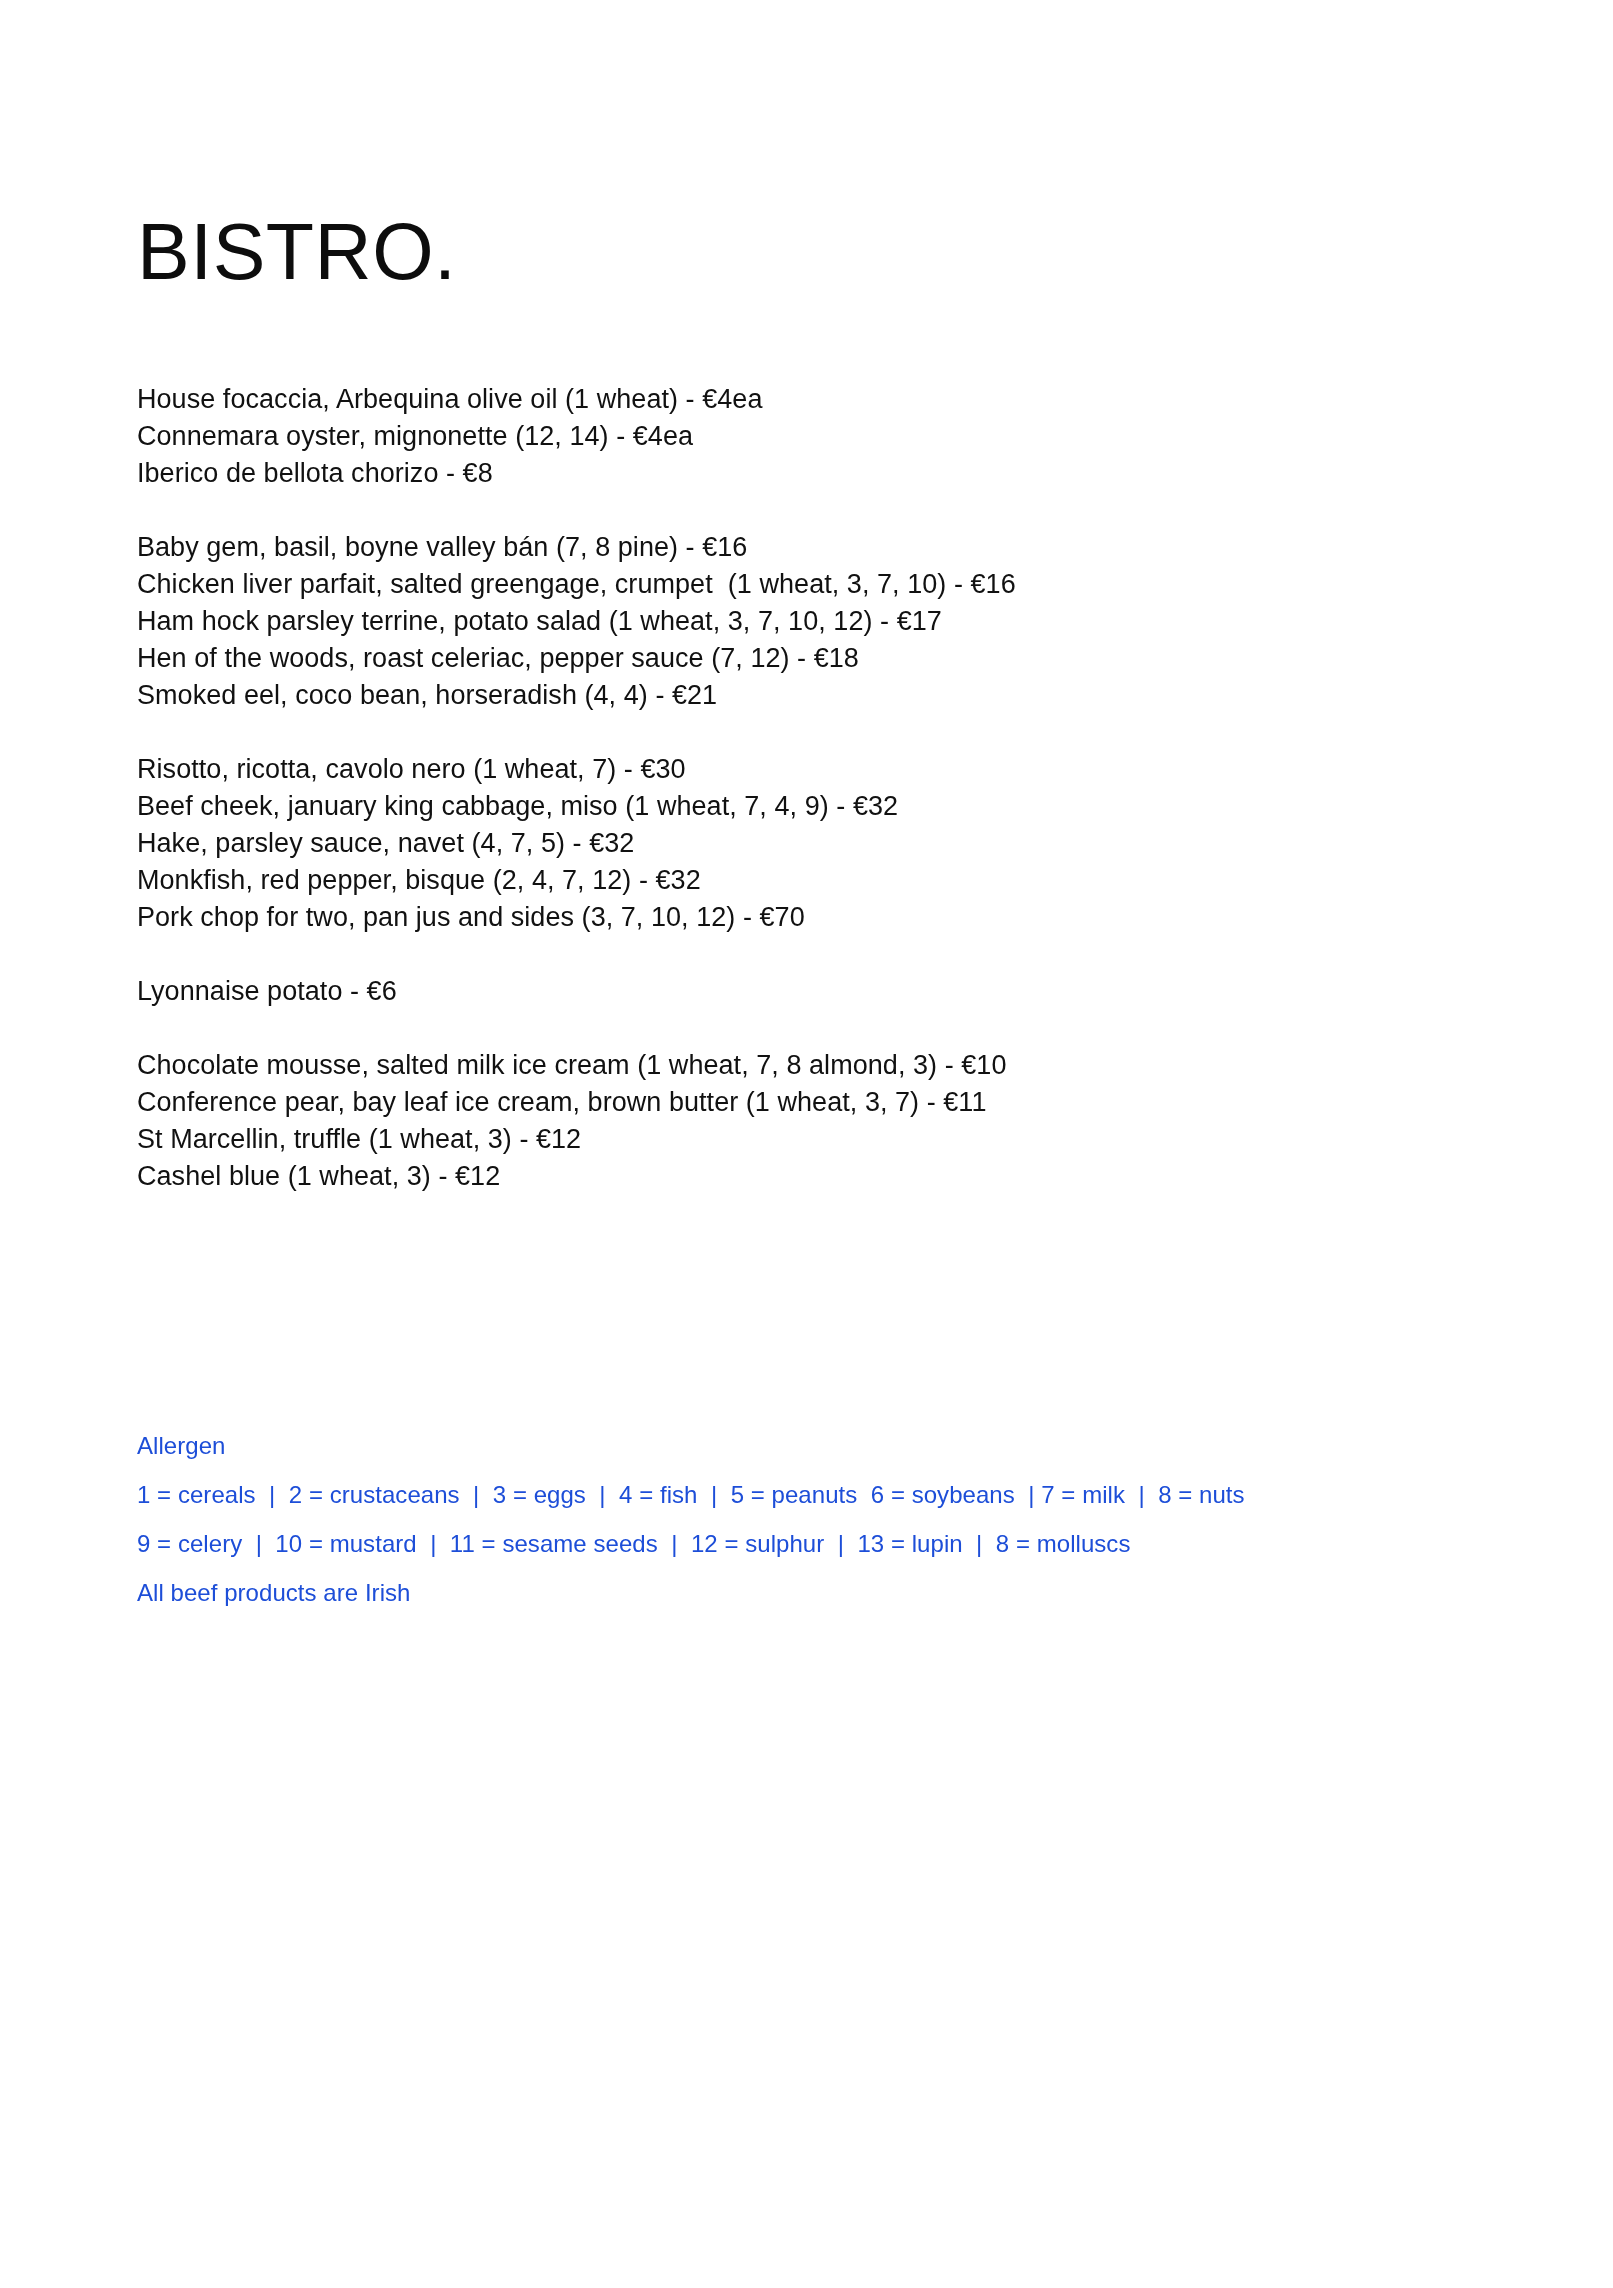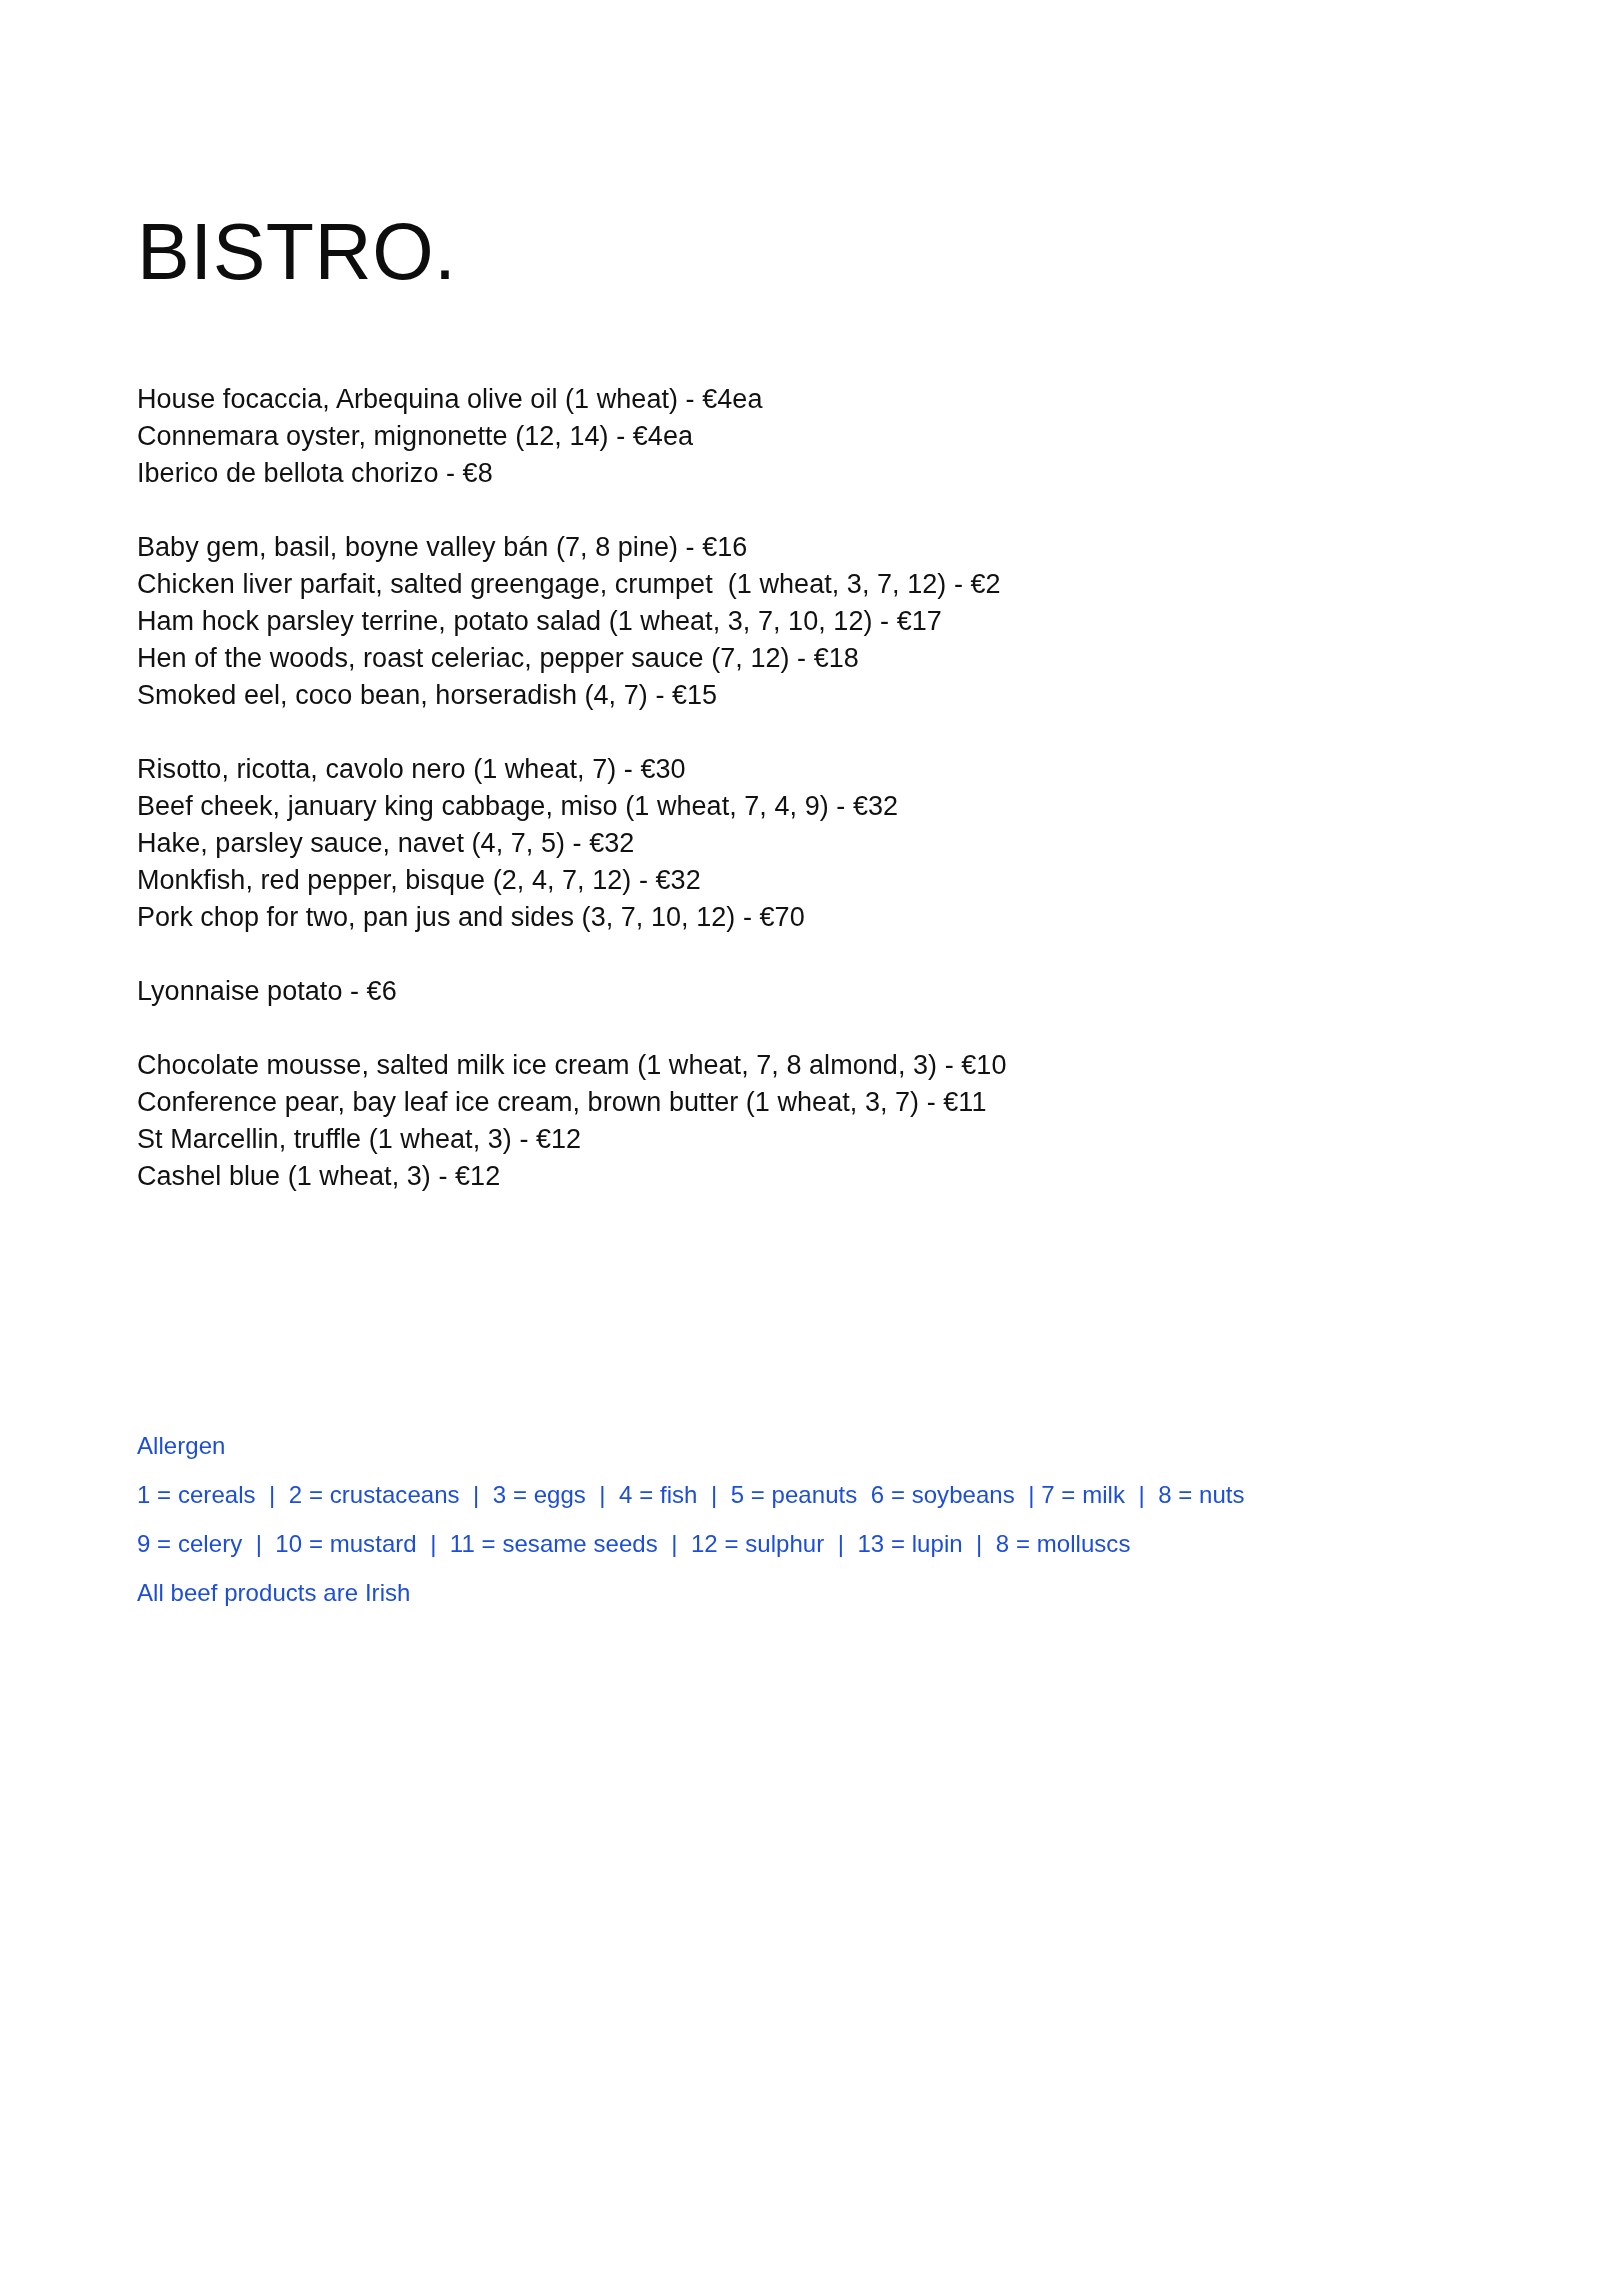--- a/index.html
+++ b/index.html
@@ -79,24 +79,24 @@
     <div class="menu-body">
 
       <div class="menu-section">
         <div class="menu-item">House focaccia, Arbequina olive oil (1 wheat) - €4ea</div>
         <div class="menu-item">Connemara oyster, mignonette (12, 14) - €4ea</div>
         <div class="menu-item">Iberico de bellota chorizo - €8</div>
       </div>
 
       <div class="menu-section">
         <div class="menu-item">Baby gem, basil, boyne valley bán (7, 8 pine) - €16</div>
-        <div class="menu-item">Chicken liver parfait, salted greengage, crumpet  (1 wheat, 3, 7, 12) - €2</div>
+        <div class="menu-item">Chicken liver parfait, salted greengage, crumpet  (1 wheat, 3, 7, 10) - €16</div>
         <div class="menu-item">Ham hock parsley terrine, potato salad (1 wheat, 3, 7, 10, 12) - €17</div>
         <div class="menu-item">Hen of the woods, roast celeriac, pepper sauce (7, 12) - €18</div>
-        <div class="menu-item">Smoked eel, coco bean, horseradish (4, 7) - €15</div>
+        <div class="menu-item">Smoked eel, coco bean, horseradish (4, 4) - €21</div>
       </div>
 
       <div class="menu-section">
         <div class="menu-item">Risotto, ricotta, cavolo nero (1 wheat, 7) - €30</div>
         <div class="menu-item">Beef cheek, january king cabbage, miso (1 wheat, 7, 4, 9) - €32</div>
         <div class="menu-item">Hake, parsley sauce, navet (4, 7, 5) - €32</div>
         <div class="menu-item">Monkfish, red pepper, bisque (2, 4, 7, 12) - €32</div>
         <div class="menu-item">Pork chop for two, pan jus and sides (3, 7, 10, 12) - €70</div>
       </div>
 

